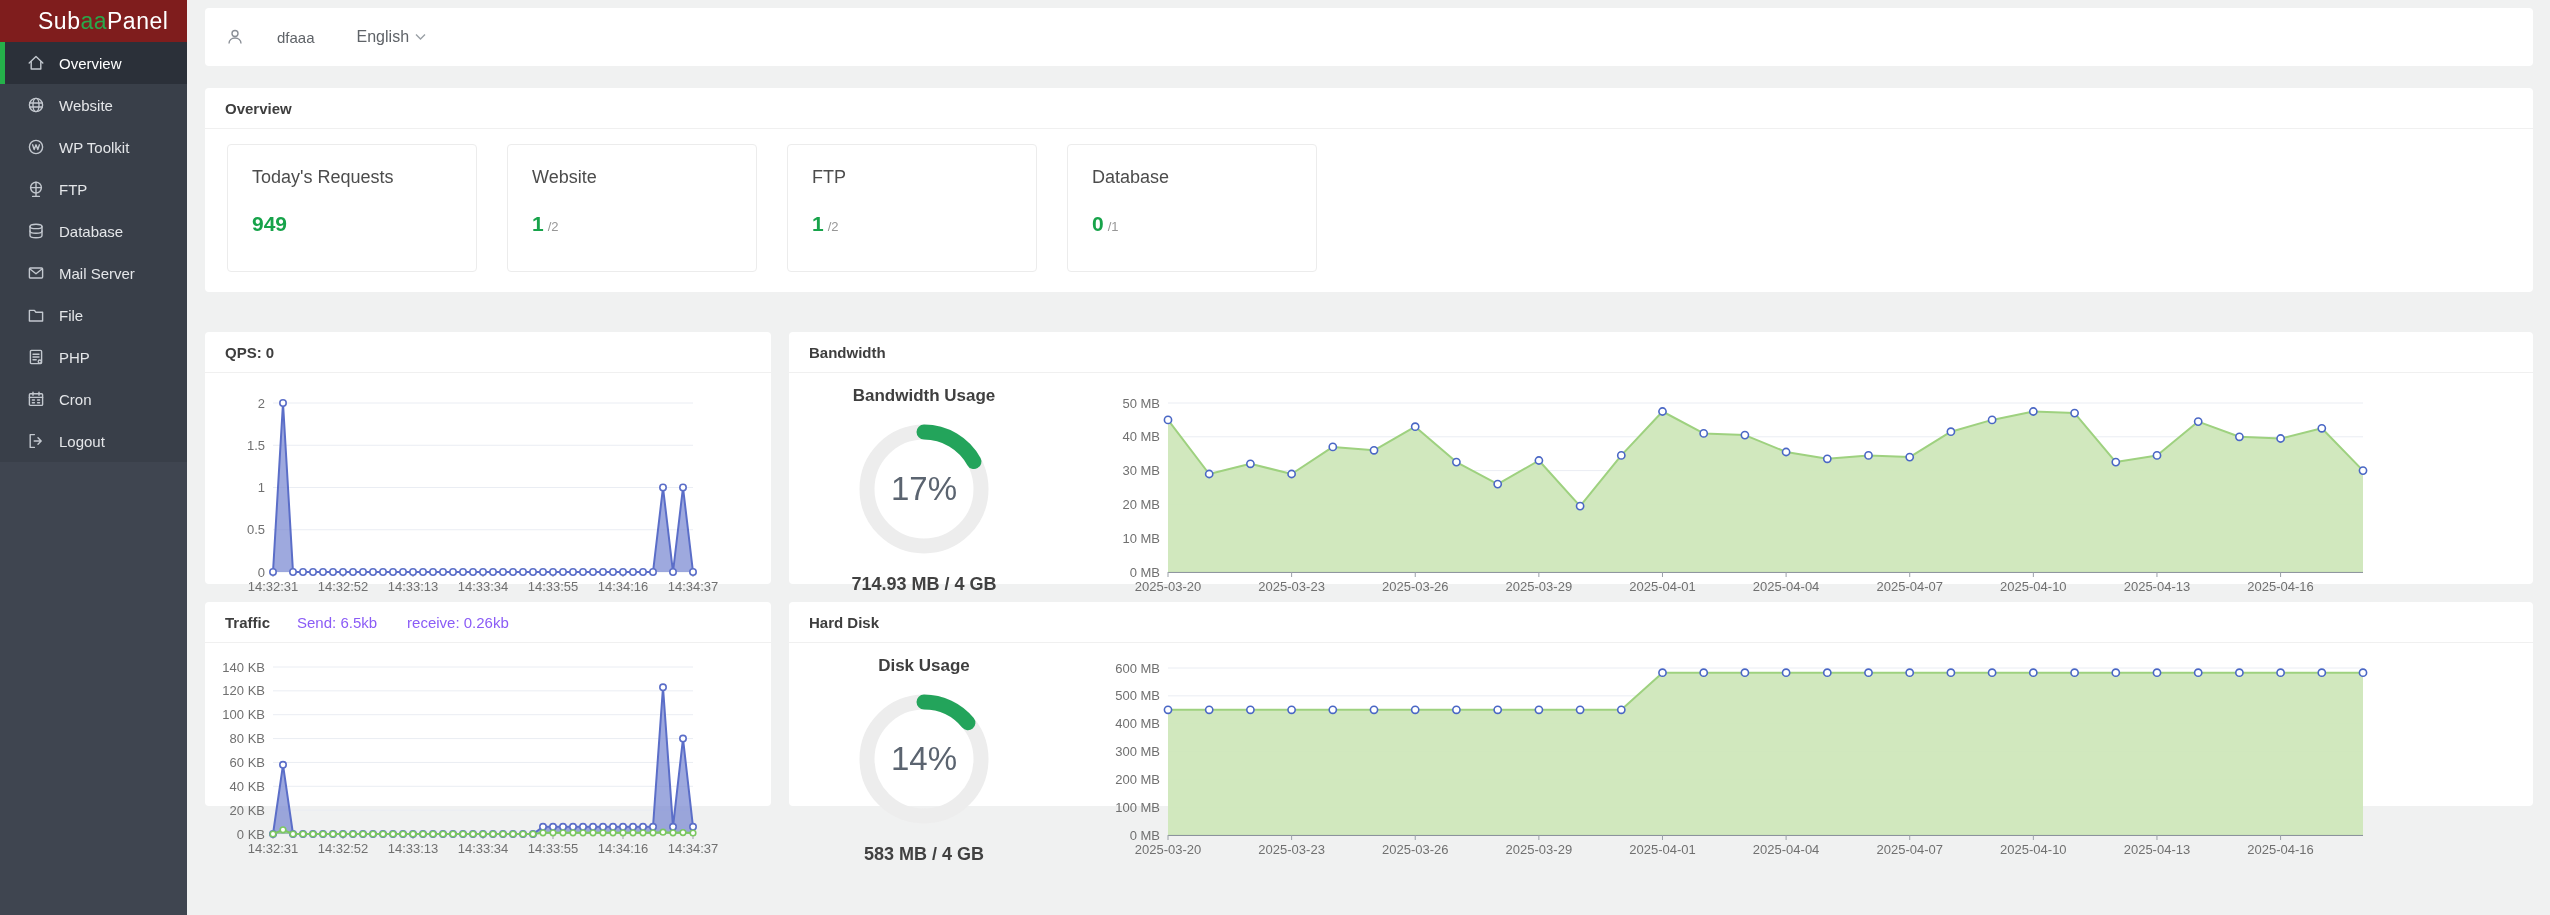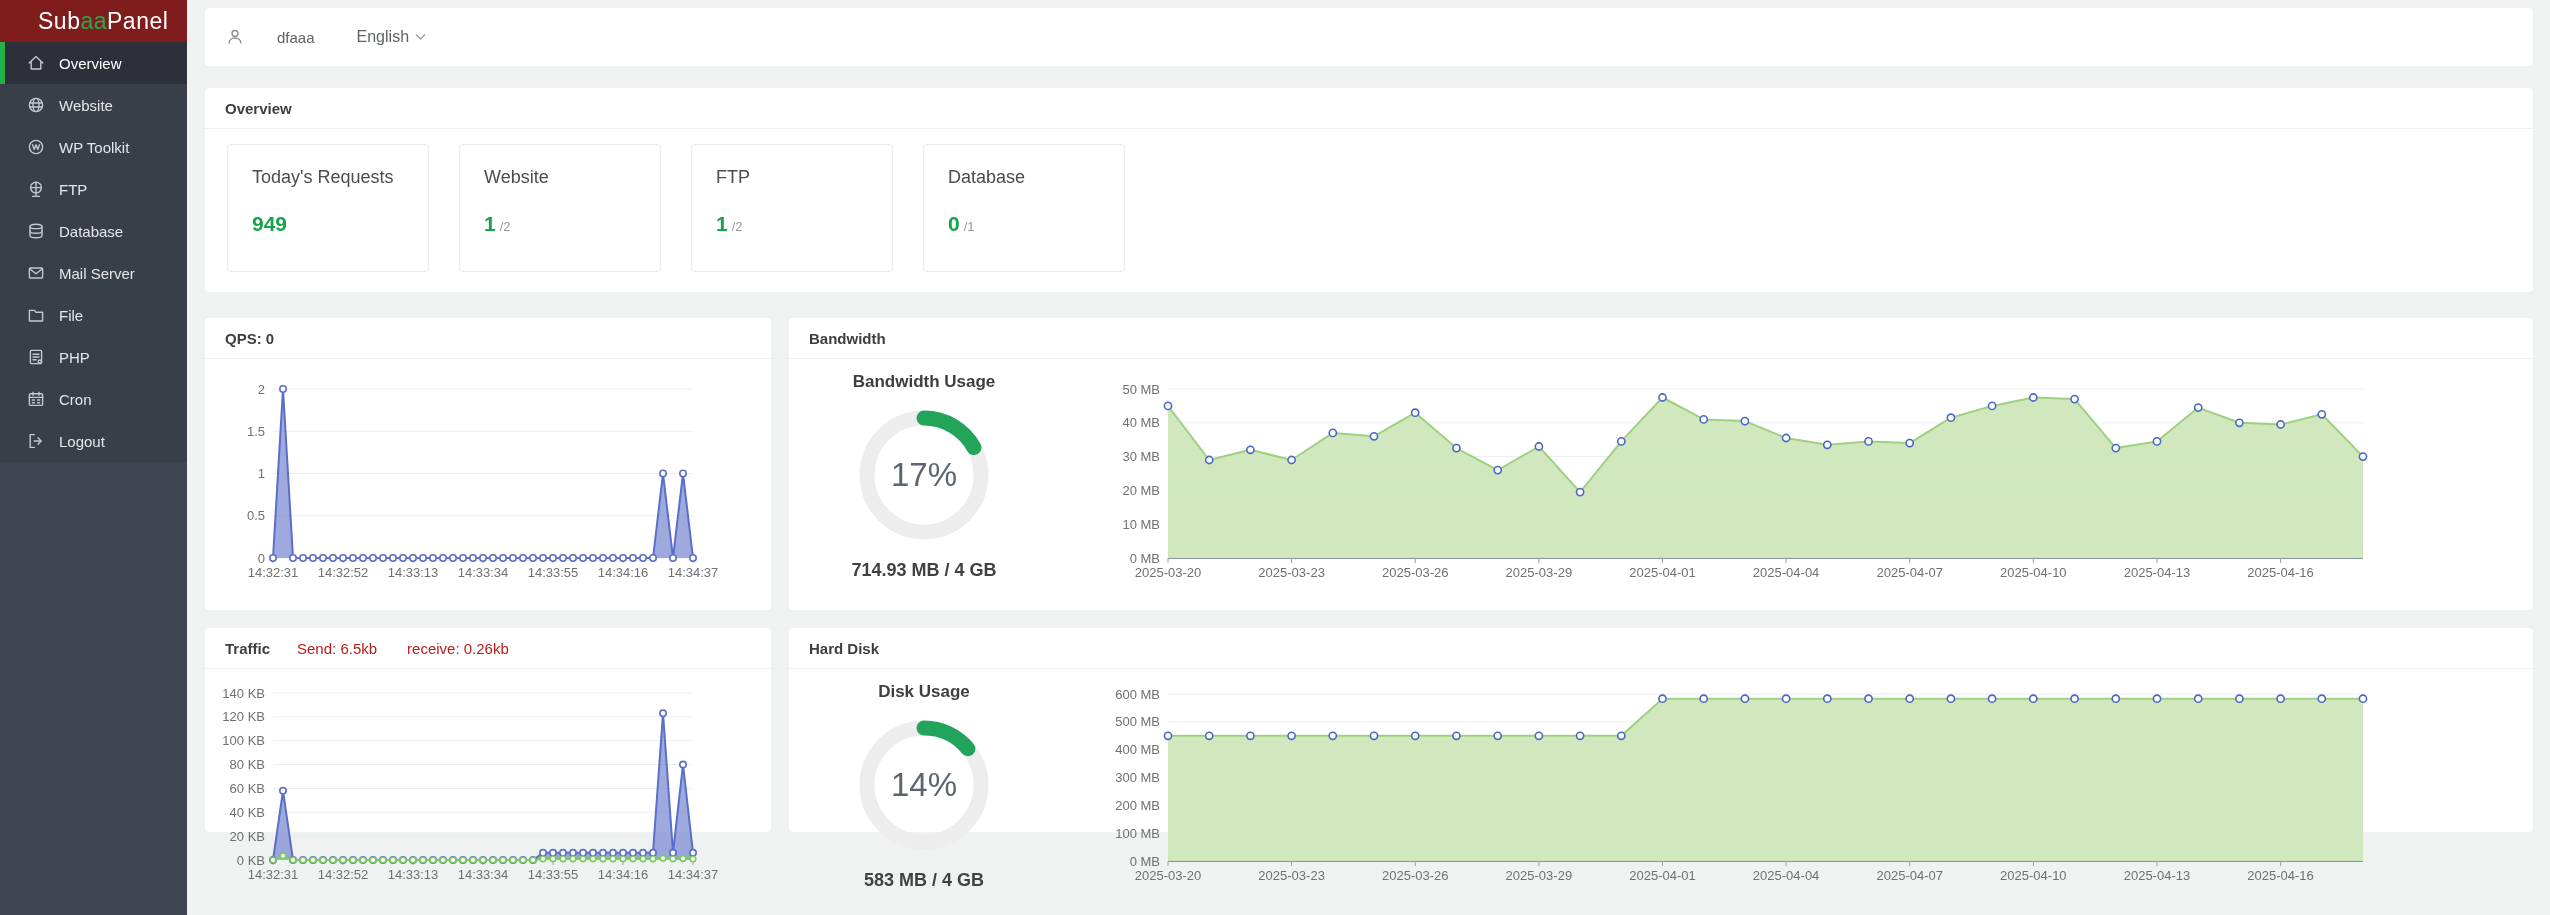--- a/index.html
+++ b/index.html
@@ -19,35 +19,35 @@
   
   .main { position:absolute; left:187px; top:0; right:0; bottom:0; padding:8px 17px 0 18px; }
   .topbar { background:#fff; border-radius:4px; height:58px; display:flex; align-items:center; padding-left:21px; }
   .user-box { display:flex; align-items:center; color:#5f6368; font-size:15px; cursor:pointer;gap:24px; }
   .user-icon { width:18px; height:18px; color:#8a8f96; display:inline-flex; margin-right:9px; }
   .lang-box { display:flex; align-items:center; margin-left:42px; color:#5f6368; font-size:16px; cursor:pointer; }
   .caret { width:11px; height:8px; margin-left:6px; color:#9aa0a6; display:inline-flex; }
 
   .panel { background:#fff; border-radius:4px; }
   .panel-header { height:41px; padding:0 20px; border-bottom:1px solid #f0f0f0; display:flex; align-items:center; font-weight:bold; font-size:15px; color:#3e3e3e; }
-  .header-sub { font-weight:normal; color:#b91c1c; font-size:15px; margin-left:27px; }
+  .header-sub { font-weight:normal; color:#8b5cf6; font-size:15px; margin-left:27px; }
   .header-sub + .header-sub { margin-left:30px; }
 
   .overview-panel { margin-top:22px; height:204px; }
   .overview-body { padding:15px 22px 0; display:flex; gap:30px; }
-  .stat-card { width:202px; height:128px; border:1px solid #ececec; border-radius:4px; padding:22px 24px; background:#fff; }
+  .stat-card { width:250px; height:128px; border:1px solid #ececec; border-radius:4px; padding:22px 24px; background:#fff; }
   .stat-label { font-size:18px; color:#4c4c4c; }
   .stat-row { margin-top:24px; display:flex; align-items:baseline; }
   .stat-value { font-size:21px; font-weight:bold; color:#17a34a; }
   .stat-suffix { font-size:13px; color:#979797; margin-left:4px; }
 
   .charts-row { display:flex; gap:18px; }
   .row2 { margin-top:26px; }
   .row3 { margin-top:18px; }
-  .row2 .panel { height:292px; }
+  .row2 .panel { height:252px;margin-top:14px; }
   .row3 .panel { height:204px; }
   .card-small { width:566px; }
   .card-large { flex:1; }
   .chart-body { padding-top:10px; }
   .big-body { display:flex; padding-top:0; }
 
   .gauge-col { width:270px; display:flex; flex-direction:column; align-items:center; padding-top:13px; }
   .gauge-title { font-size:17px; font-weight:bold; color:#3f3f3f; }
   .gauge-wrap { margin-top:8px; }
   .gauge-usage { font-size:18px; font-weight:bold; color:#414141; margin-top:6px; }

